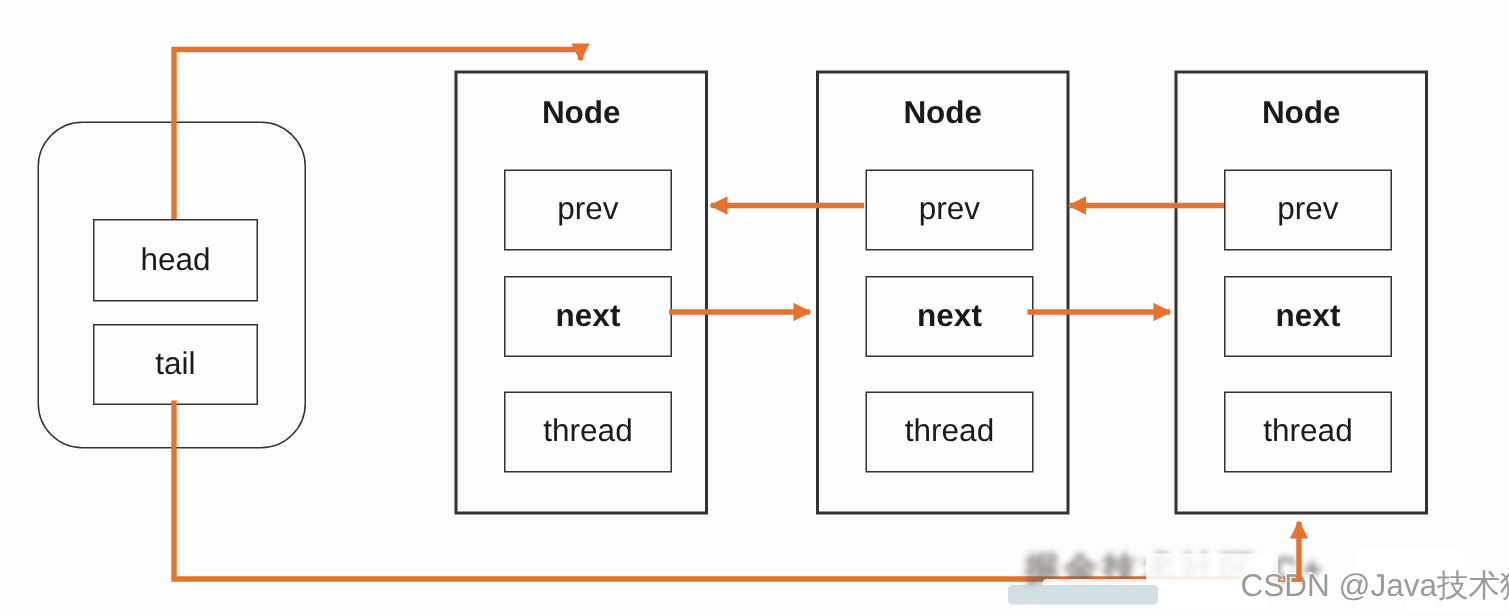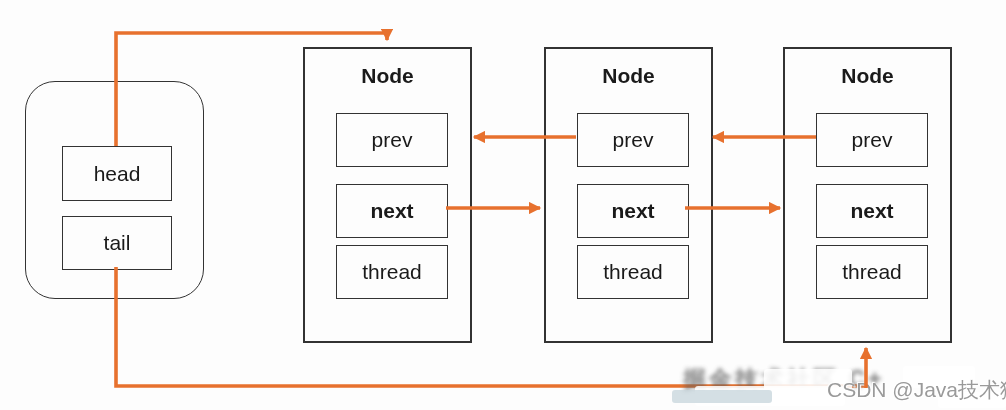--- a/index.html
+++ b/index.html
@@ -44,21 +44,21 @@
   .node-title{
     position:absolute;top:15px;left:0;width:100%;
     text-align:center;font-weight:bold;font-size:21px;
   }
   .field{
     position:absolute;left:31px;width:110px;height:52px;
     border:1.5px solid var(--border);
     display:flex;align-items:center;justify-content:center;
     font-size:21px;
   }
-  .f0{top:64px;} .f1{top:135px;font-weight:bold;} .f2{top:196px;}
+  .f0{top:64px;} .f1{top:135px;font-weight:bold;} .f2{top:212px;}
   
   svg.arrows{position:absolute;left:0;top:0;pointer-events:none;}
   svg.arrows path.ln{stroke:var(--arrow);stroke-width:3.6;fill:none;}
   svg.arrows .ah{fill:var(--arrow);stroke:none;}
   .z-lines{z-index:2;}
   .z-top{z-index:5;}
   
   .wm-layer{position:absolute;left:0;top:0;width:100%;height:100%;z-index:4;pointer-events:none;}
   .wm-faded{
     position:absolute;left:683px;top:364px;

